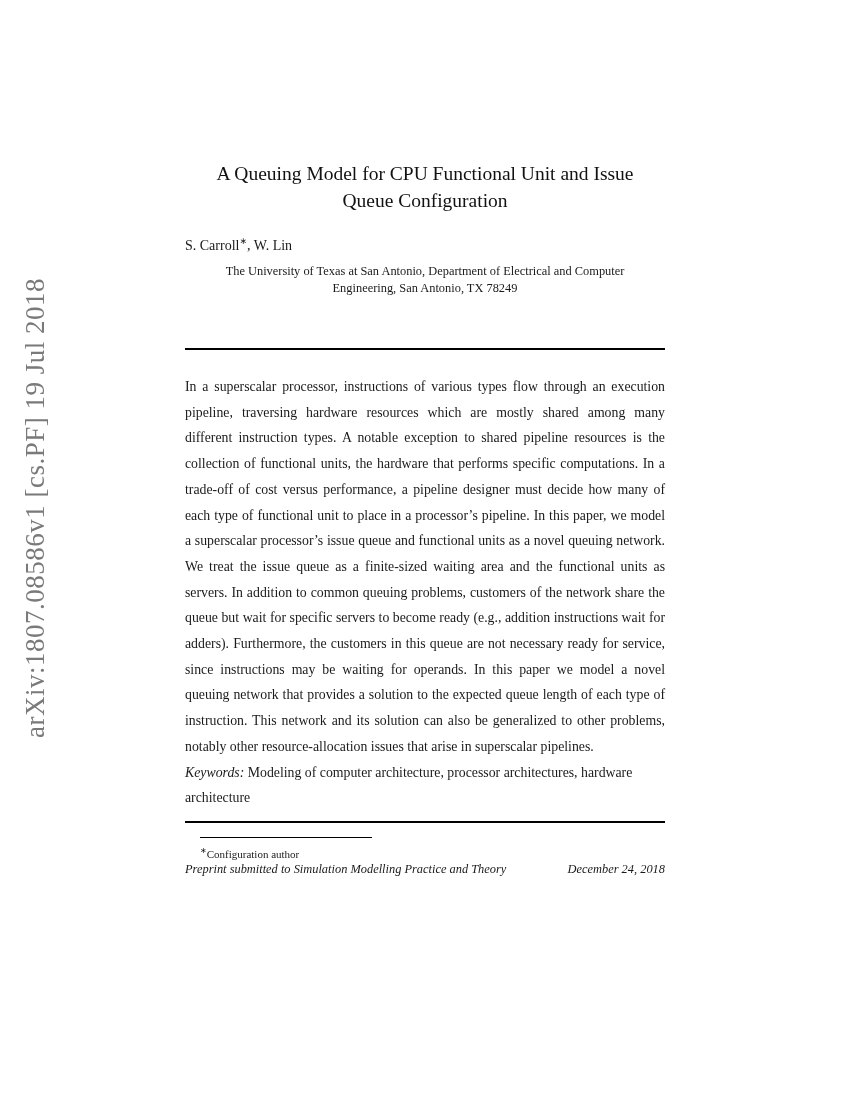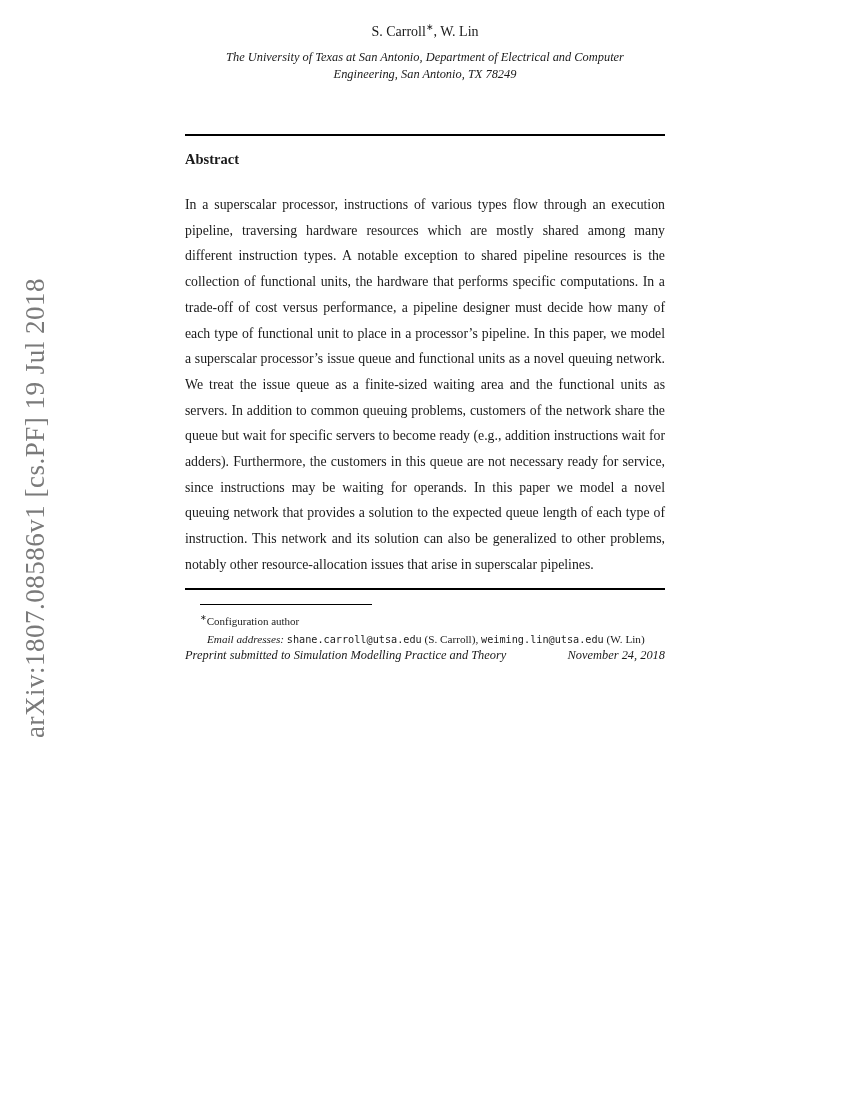--- a/index.html
+++ b/index.html
@@ -44,29 +44,28 @@
     text-align: center;
     font-weight: normal;
     font-size: 19.5px;
     line-height: 27px;
     color: #111;
     padding: 0 30px;
   }
 
   .authors {
     margin-top: 22px;
-    text-align: center;
+    text-align: left;
     font-size: 14px;
   }
   .authors sup { font-size: 9px; }
 
   .affiliation {
     margin-top: 9px;
     text-align: center;
-    font-style: italic;
     font-size: 12.4px;
     line-height: 17px;
     padding: 0 24px;
   }
 
   .rule {
     height: 2.4px;
     background: #000;
     border: none;
   }
@@ -124,39 +123,39 @@
 </style>
 </head>
 <body>
 
 <div class="page">
 
   <div class="arxiv-stamp" style="color: rgb(122, 122, 122);">arXiv:1807.08586v1  [cs.PF]  19 Jul 2018</div>
 
   <div class="content">
 
+    <h1 class="title">A Queuing Model for CPU Functional Unit and Issue Queue Configuration</h1>
 
     <div class="authors"><span>S. Carroll</span><sup>∗</sup><span>, W. Lin</span></div>
 
     <div class="affiliation">The University of Texas at San Antonio, Department of Electrical and Computer Engineering, San Antonio, TX 78249</div>
 
     <div class="rule rule-top"></div>
 
-    <h2 class="abstract-heading">Abstract</h2>
 
     <p class="abstract-text">In a superscalar processor, instructions of various types flow through an execution pipeline, traversing hardware resources which are mostly shared among many different instruction types. A notable exception to shared pipeline resources is the collection of functional units, the hardware that performs specific computations. In a trade-off of cost versus performance, a pipeline designer must decide how many of each type of functional unit to place in a processor’s pipeline. In this paper, we model a superscalar processor’s issue queue and functional units as a novel queuing network. We treat the issue queue as a finite-sized waiting area and the functional units as servers. In addition to common queuing problems, customers of the network share the queue but wait for specific servers to become ready (e.g., addition instructions wait for adders). Furthermore, the customers in this queue are not necessary ready for service, since instructions may be waiting for operands. In this paper we model a novel queuing network that provides a solution to the expected queue length of each type of instruction. This network and its solution can also be generalized to other problems, notably other resource-allocation issues that arise in superscalar pipelines.</p>
 
+    <p class="keywords"><span class="kw-label">Keywords:</span><span>  Modeling of computer architecture, processor architectures, hardware architecture</span></p>
 
     <div class="rule rule-bottom"></div>
 
     <div class="footnote">
       <div class="footnote-rule"></div>
       <div class="footnote-line1"><sup>∗</sup><span>Configuration author</span></div>
-      <div class="footnote-line2"><span class="email-label">Email addresses:</span><span>&nbsp;</span><span class="email">shane.carroll@utsa.edu</span><span> (S. Carroll), </span><span class="email">weiming.lin@utsa.edu</span><span> (W. Lin)</span></div>
     </div>
 
     <div class="footer">
       <span>Preprint submitted to Simulation Modelling Practice and Theory</span>
-      <span>November 24, 2018</span>
+      <span>December 24, 2018</span>
     </div>
 
   </div>
 </div>
 
 </body></html>

